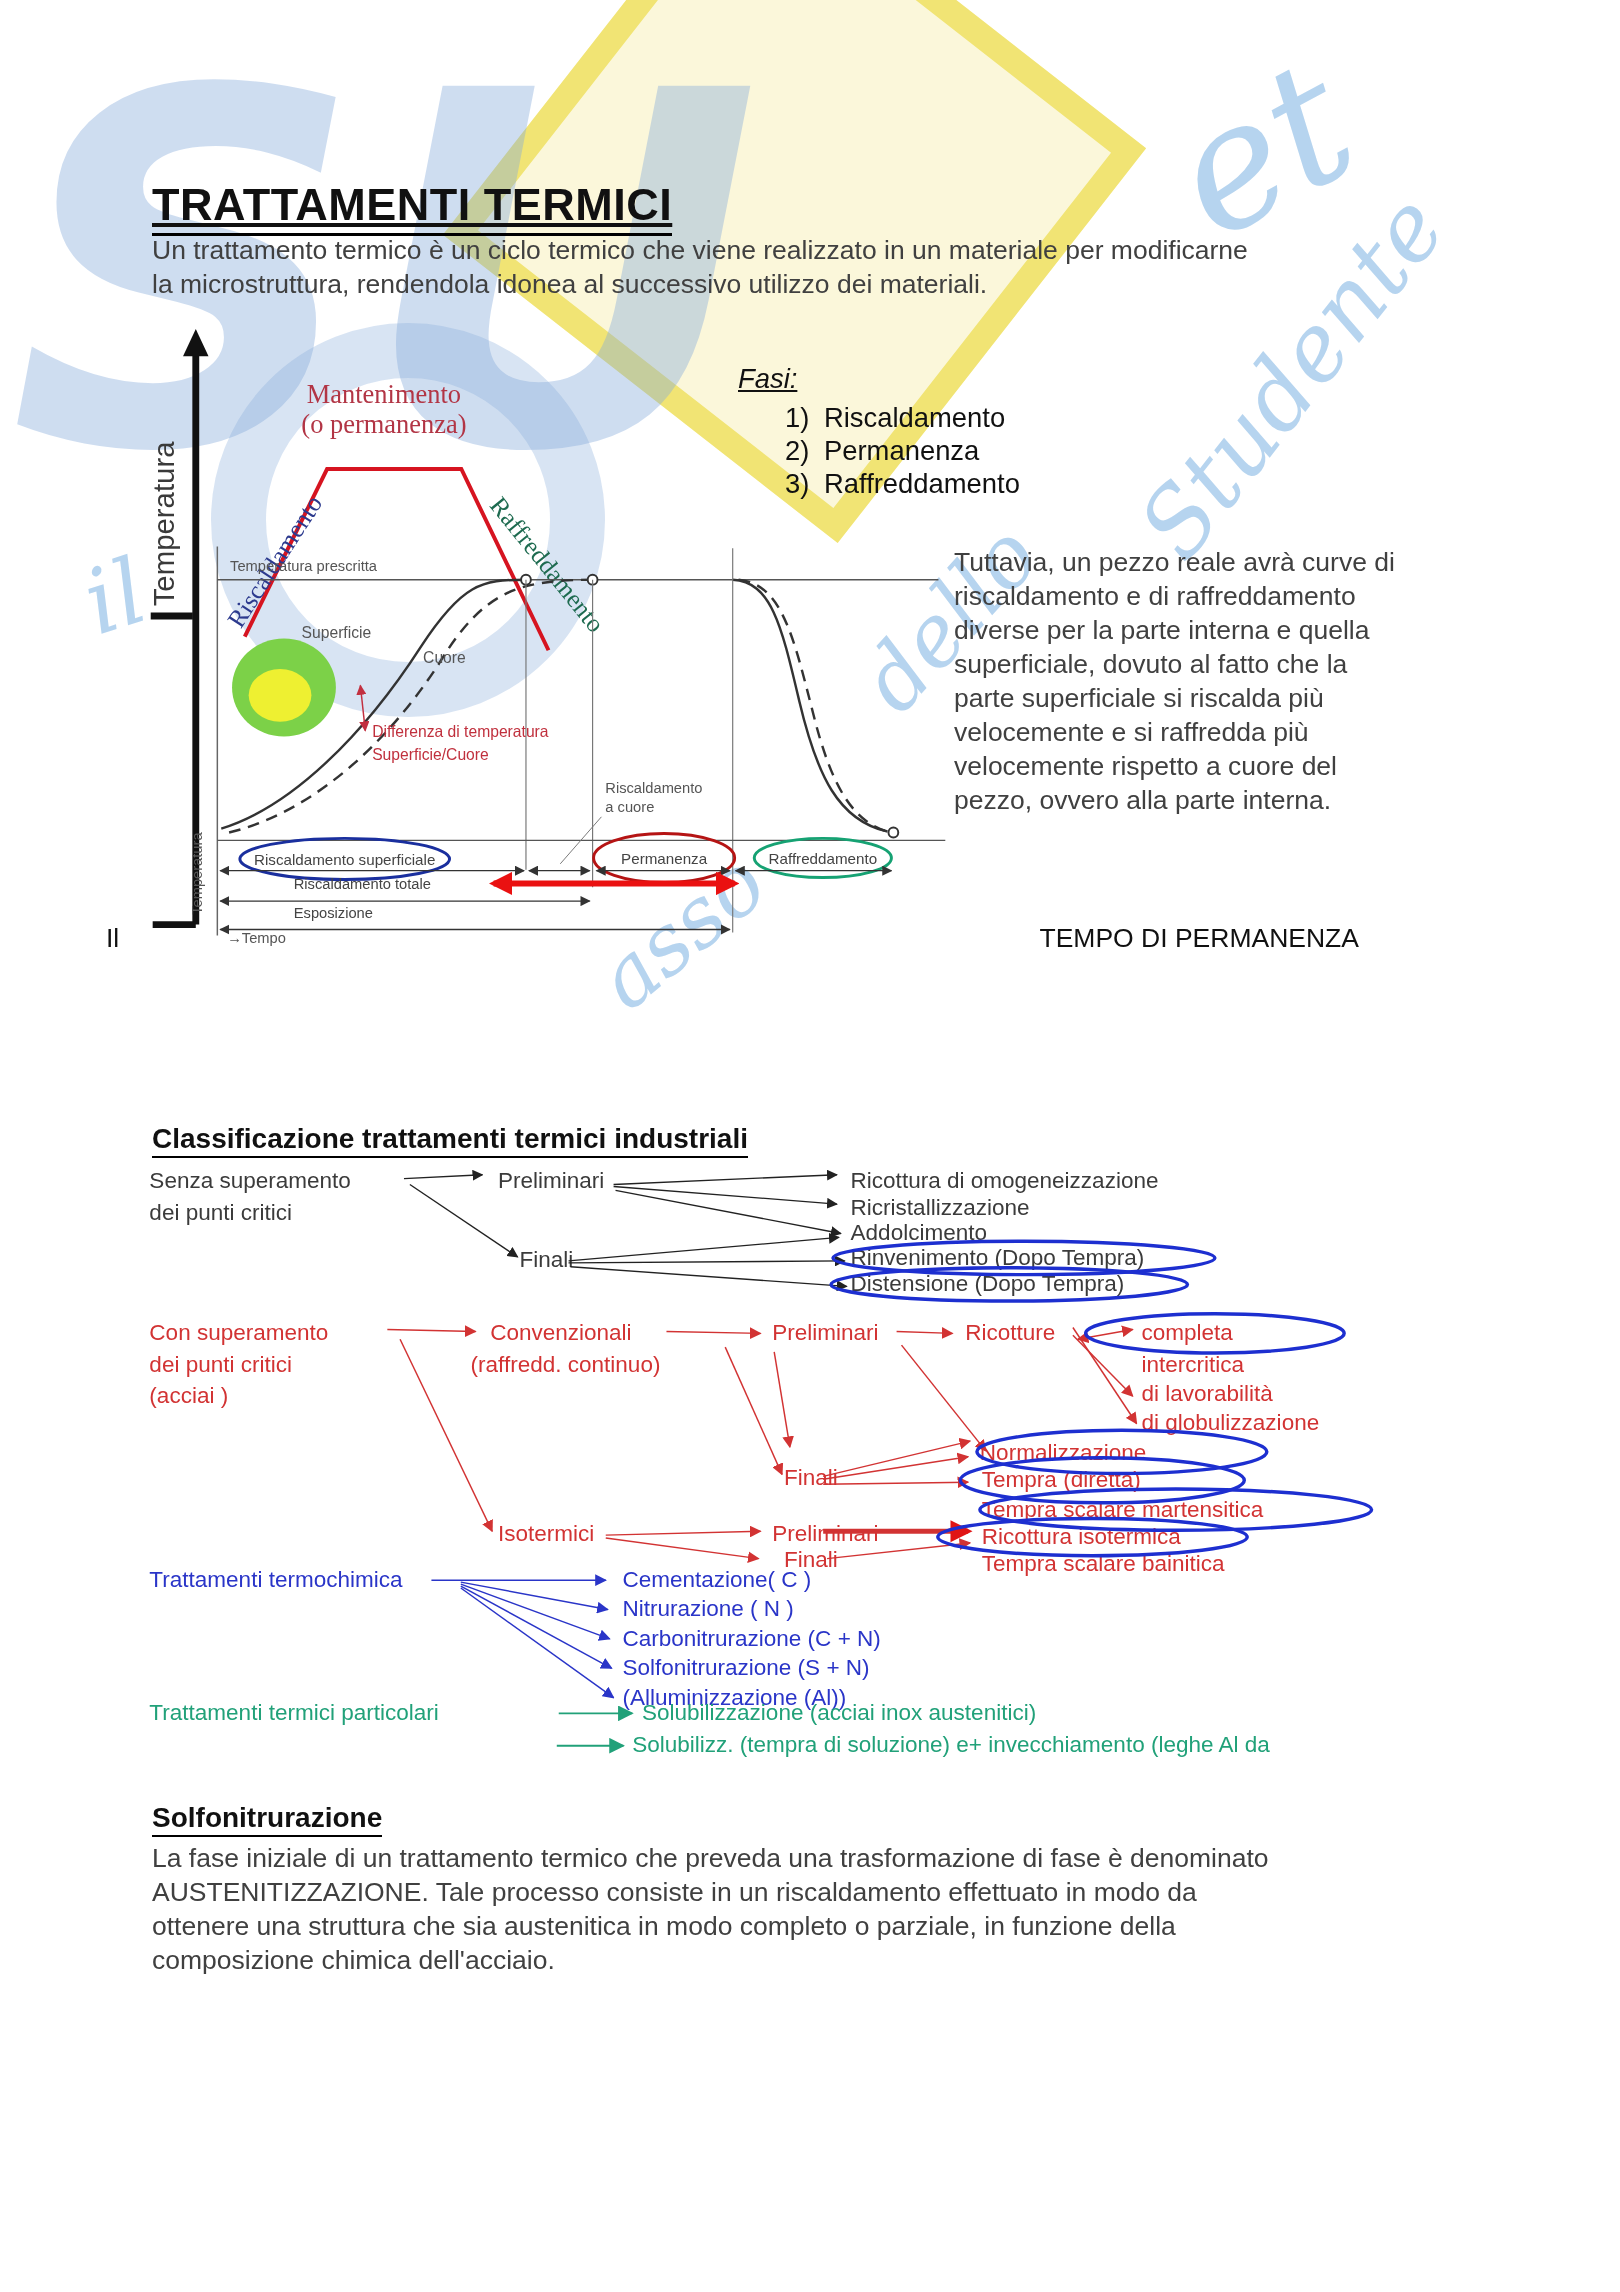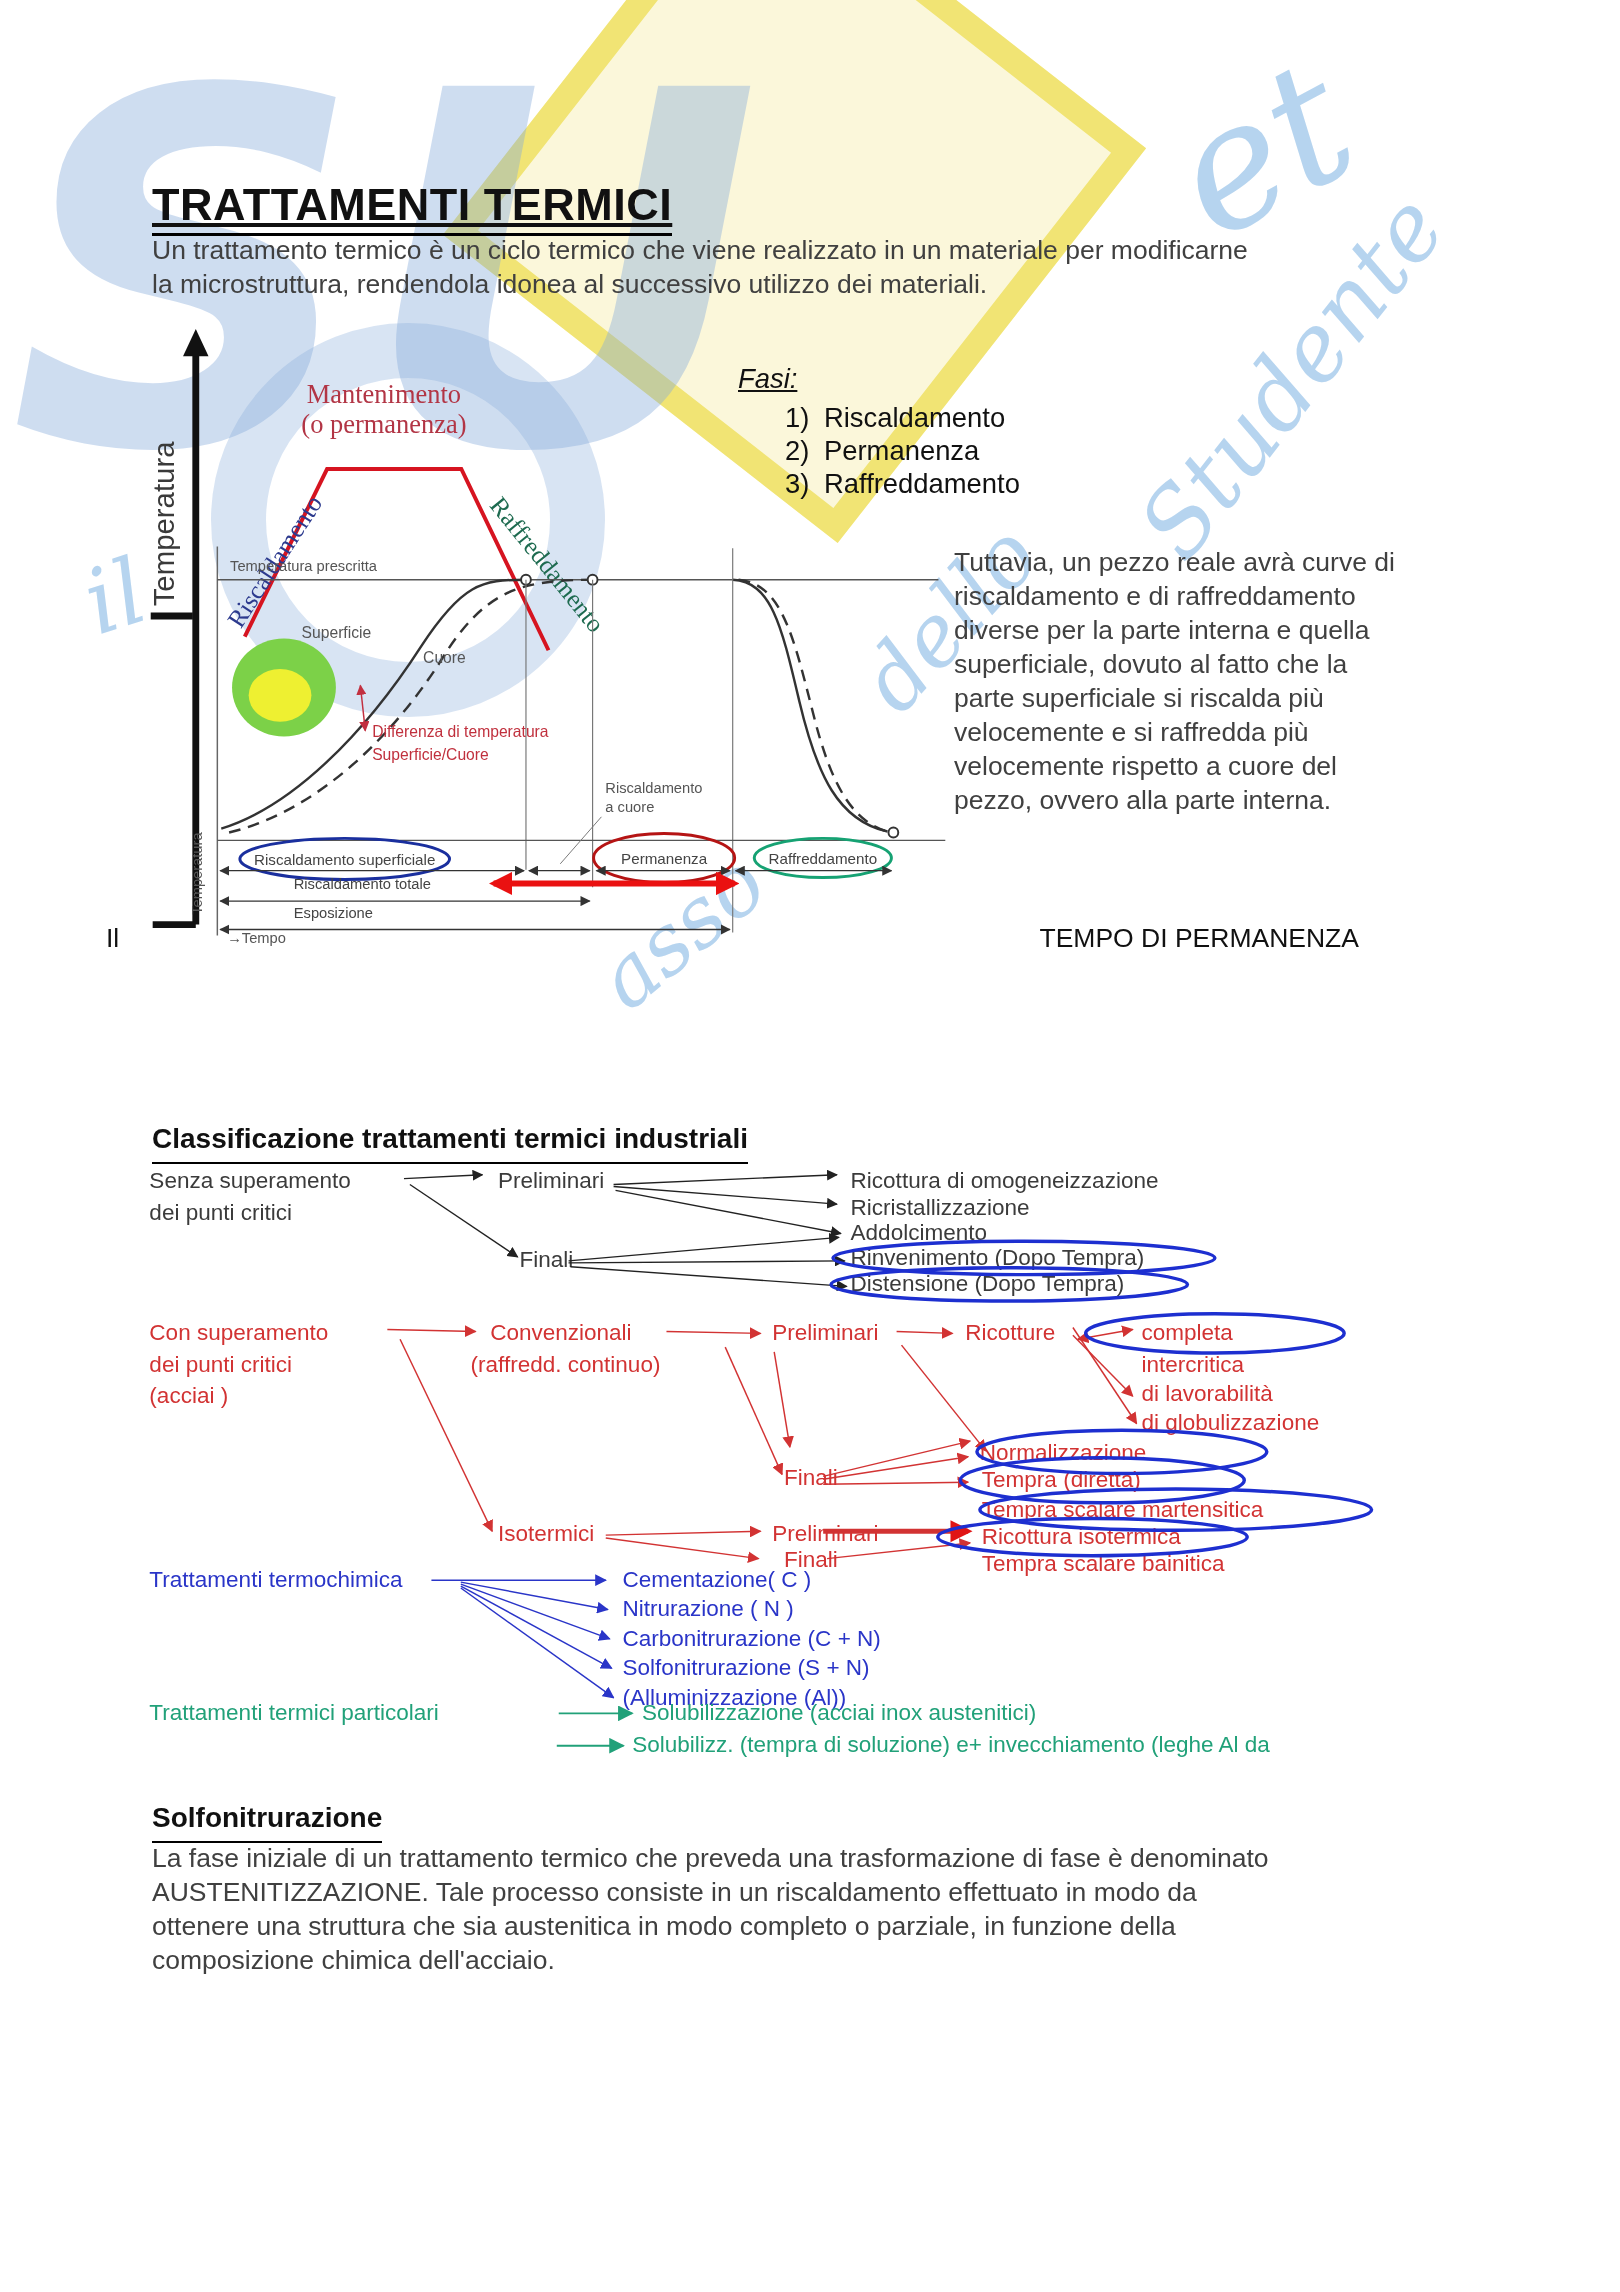--- a/index.html
+++ b/index.html
@@ -30,21 +30,21 @@
   .intro{left:152px;top:233px;width:1108px;}
   .fasi{left:738px;top:363px;width:412px;font-size:27.4px;}
   .fasi-heading{font-style:italic;text-decoration:underline;margin-bottom:5.9px;}
   .fasi-row{display:flex;margin-left:47px;line-height:33px;}
   .fasi-num{width:39px;}
   .para-right{left:954px;top:545px;width:456px;}
   .tempo-lead{left:106px;top:923px;font-size:26.5px;}
   .tempo-emph{left:136px;top:923px;width:1223px;text-align:right;font-size:26.5px;}
   .tempo-rest{left:152px;top:957px;width:1225px;}
   .section-heading{font-size:28px;font-weight:bold;border-bottom:2.9px solid #000;
-                   padding-bottom:7px;display:inline-block;}
+                   padding-bottom:1px;display:inline-block;}
   .class-heading{left:152px;top:1123px;}
   .austen-heading{left:152px;top:1802px;}
   .austen-body{left:152px;top:1841px;width:1137px;}
   .bottom-heading{left:152px;top:2076px;}
   
   .fig1{left:137px;top:323px;width:823px;height:632px;}
   .fig2{left:137px;top:1161px;width:1483px;height:617px;}
   svg{overflow:visible;}
   svg text{font-family:"Liberation Sans",sans-serif;}
   .serif{font-family:"Liberation Serif",serif;}

